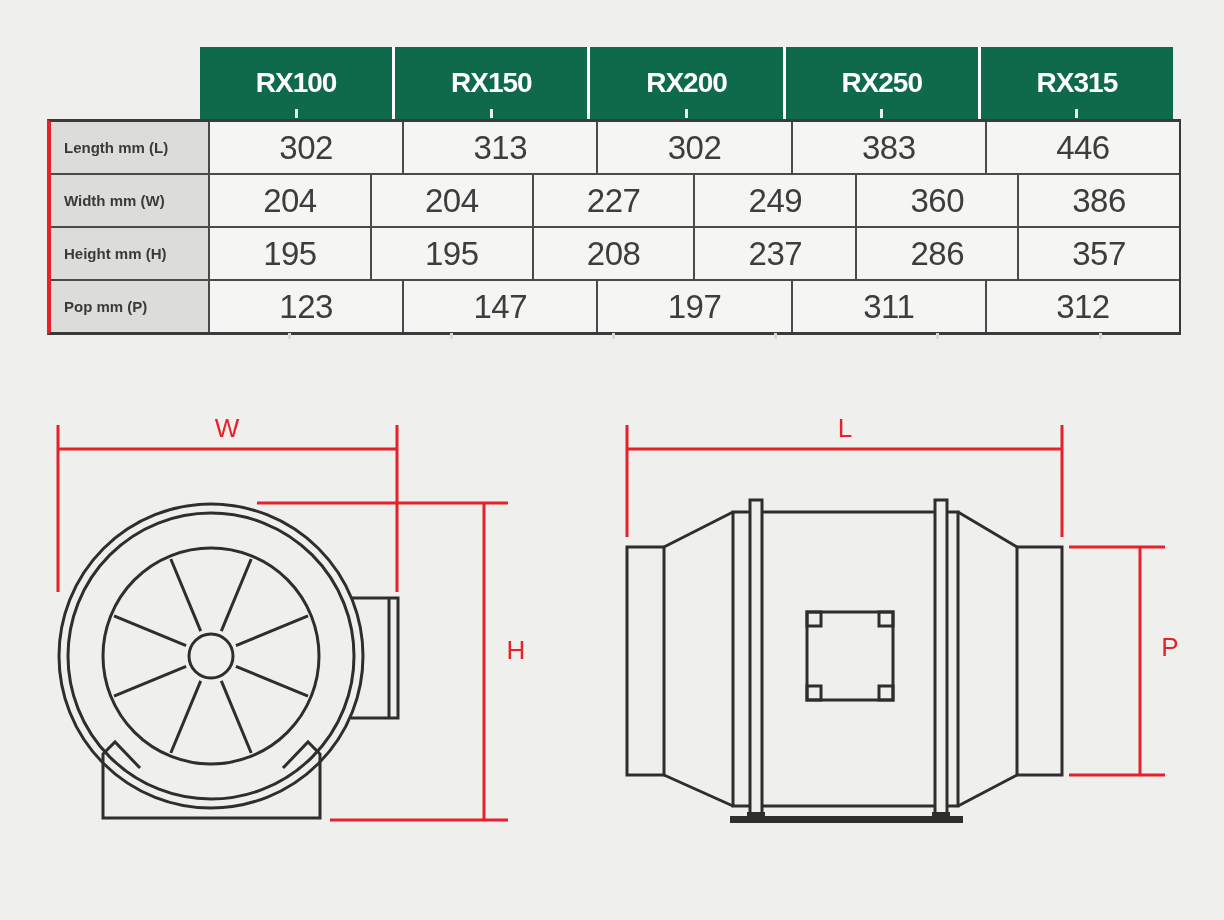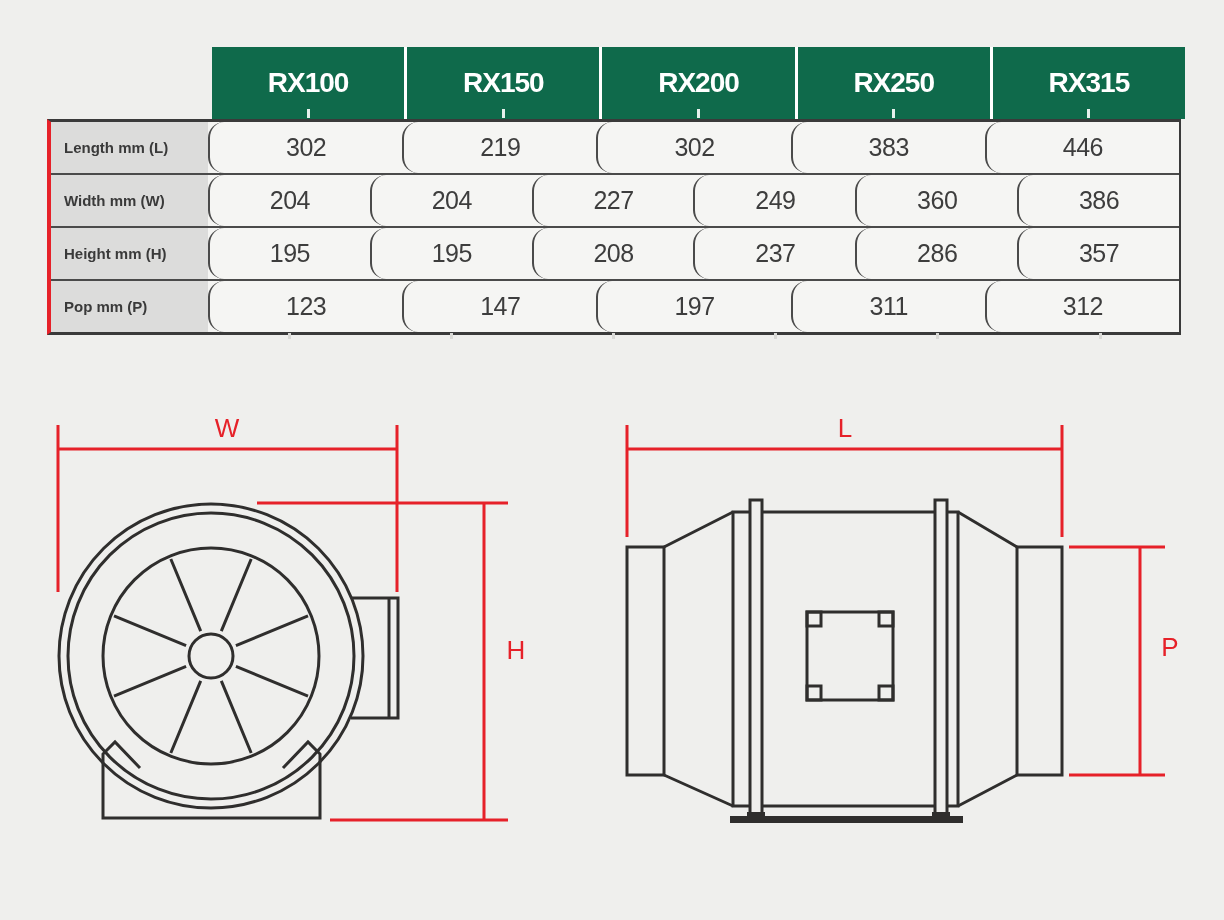--- a/index.html
+++ b/index.html
@@ -5,21 +5,21 @@
   html,body{margin:0;padding:0;}
   body{
     width:1224px;height:920px;position:relative;overflow:hidden;
     background:#efefed;
     font-family:"Liberation Sans", sans-serif;
   }
   .stage{position:absolute;left:0;top:0;width:1224px;height:920px;}
 
   
   .header-row{
-    position:absolute;left:212px;top:47px;width:973px;height:72px;
+    position:absolute;left:200px;top:47px;width:973px;height:72px;
     display:flex;gap:3px;background:#ffffff;
   }
   .hcell{
     flex:1;background:#0f6a4b;color:#fff;position:relative;
     display:flex;align-items:center;justify-content:center;
   }
   .hcell .hlabel{
     font-size:28px;font-weight:700;letter-spacing:-1px;
   }
   .hcell .htick{
@@ -38,21 +38,21 @@
   .trow{flex:1;display:flex;border-bottom:2px solid #4a4a4a;}
   .trow:last-child{border-bottom:none;}
   .lcell{
     width:157px;box-sizing:border-box;background:#dcdcdb;
     display:flex;align-items:center;padding-left:13px;
     font-size:15px;font-weight:700;color:#3a3a3a;
   }
   .vcell{
     flex:1;border-left:2px solid #4a4a4a;
     display:flex;align-items:center;justify-content:center;
-    font-size:25px;color:#3d3d3d;letter-spacing:-0.5px;border-radius:16px;
+    font-size:33px;color:#3d3d3d;letter-spacing:-0.5px;
   }
   .btick{
     position:absolute;top:333px;width:3px;height:6px;background:#d9d9d6;
   }
 
   
   svg.draw{position:absolute;left:0;top:0;width:1224px;height:920px;}
   svg.draw text{
     font-family:"Liberation Sans", sans-serif;
     font-size:26px;fill:#e62129;
@@ -83,21 +83,21 @@
     <div class="hcell">
       <span class="hlabel">RX315</span>
       <span class="htick"></span>
     </div>
   </div>
 
   <div class="tbody">
     <div class="trow">
       <div class="lcell">Length mm (L)</div>
       <div class="vcell">302</div>
-      <div class="vcell">219</div>
+      <div class="vcell">313</div>
       <div class="vcell">302</div>
       <div class="vcell">383</div>
       <div class="vcell">446</div>
     </div>
     <div class="trow">
       <div class="lcell">Width mm (W)</div>
       <div class="vcell">204</div>
       <div class="vcell">204</div>
       <div class="vcell">227</div>
       <div class="vcell">249</div>

